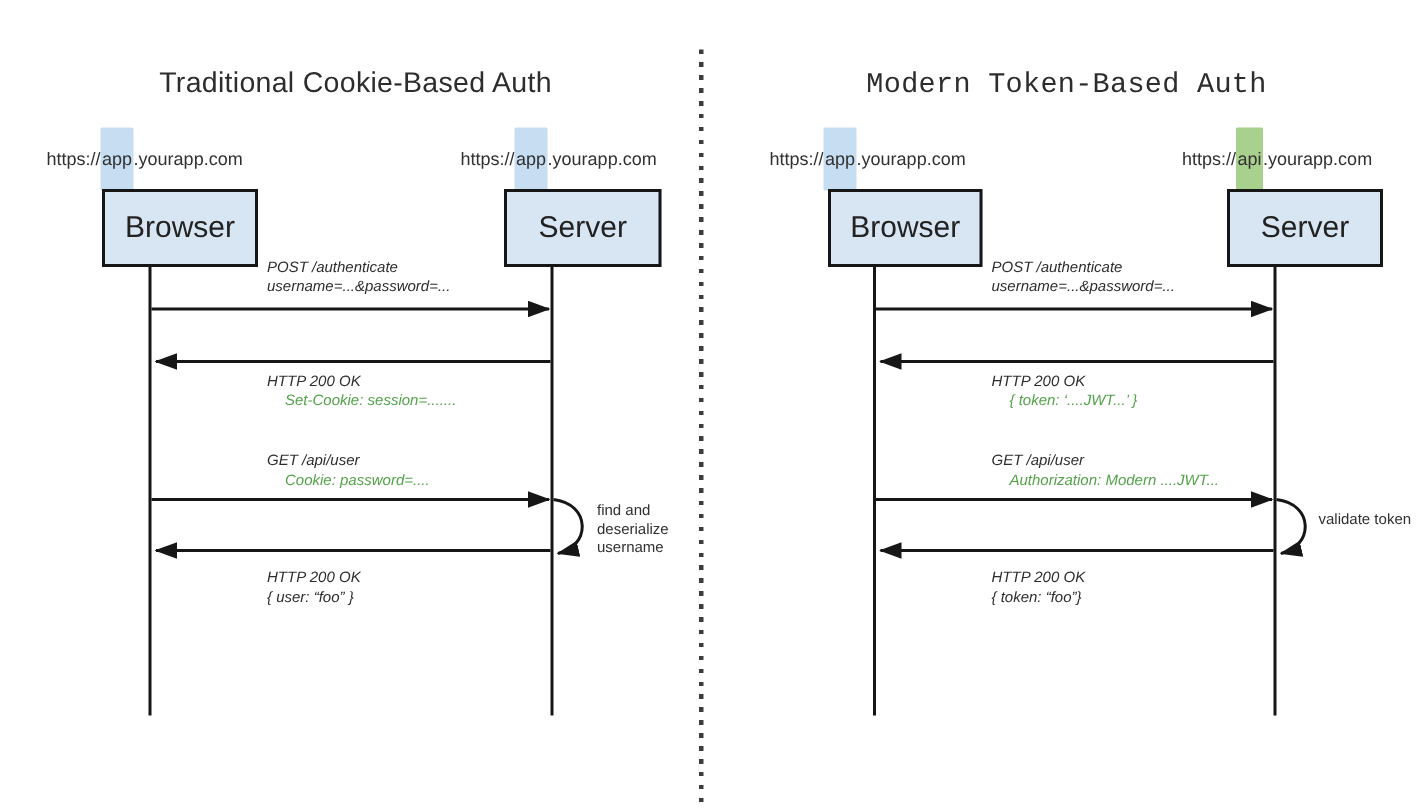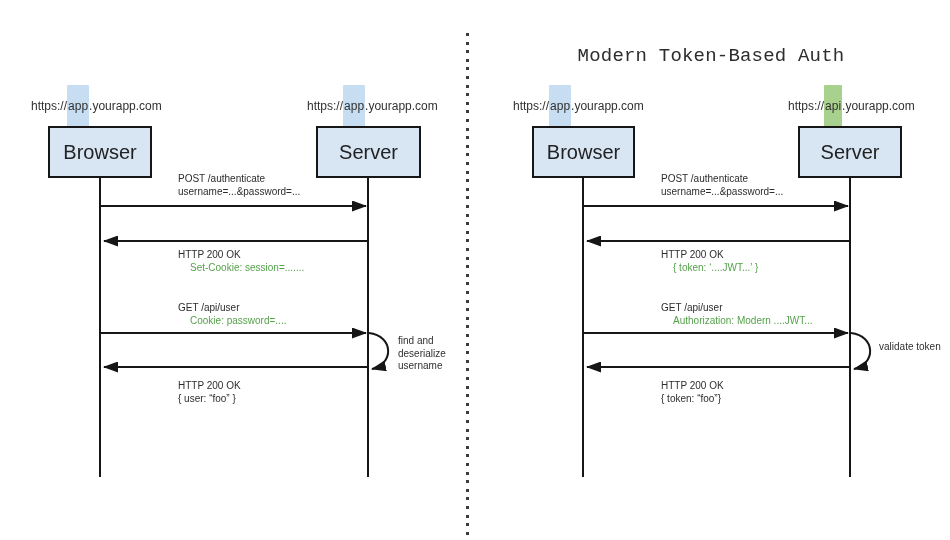--- a/index.html
+++ b/index.html
@@ -17,23 +17,23 @@
   .url{
     position:absolute;top:99px;font-size:12px;white-space:nowrap;color:#313131;
   }
   .hl{padding:14px 1px;border-radius:1px;}
   .hl-blue{background:var(--hl-blue,#c7ddf2);}
   .hl-green{background:var(--hl-green,#a9d18e);}
   .actor-box{
     position:absolute;top:126px;height:52px;box-sizing:border-box;
     background:var(--box-fill,#d8e6f4);border:2px solid var(--ink-line,#161616);
     display:flex;align-items:center;justify-content:center;
-    font-size:20px;color:#222;
+    font-size:20px;color:#222;margin-left:20px;
   }
-  .msg{position:absolute;font-size:10px;line-height:13px;white-space:nowrap;}
+  .msg{position:absolute;font-size:10px;line-height:13px;white-space:nowrap;font-style:italic;}
   .msg .ml2.green{color:var(--green-text,#55a24b);margin-left:12px;}
   .note{position:absolute;font-size:10px;line-height:12.5px;white-space:nowrap;color:#303030;}
   .divider{
     position:absolute;left:466px;top:33px;width:3px;height:505px;
     background:repeating-linear-gradient(to bottom,var(--divider,#3c3c3c) 0 3px,transparent 3px 8.6px);
   }
 </style>
 </head>
 <body>
 
@@ -60,20 +60,21 @@
 
     <line x1="584" y1="206" x2="848" y2="206" stroke="#161616" stroke-width="2" marker-end="url(#ah)"></line>
     <line x1="849" y1="241" x2="587" y2="241" stroke="#161616" stroke-width="2" marker-end="url(#ah)"></line>
     <line x1="584" y1="333" x2="848" y2="333" stroke="#161616" stroke-width="2" marker-end="url(#ah)"></line>
     <line x1="849" y1="367" x2="587" y2="367" stroke="#161616" stroke-width="2" marker-end="url(#ah)"></line>
     <path d="M851,333 C876,336 876,364 854,369" fill="none" stroke="#161616" stroke-width="2" marker-end="url(#ah)"></path>
   </svg>
 
   <div class="divider"></div>
 
+  <div class="panel-title title-left">Traditional Cookie-Based Auth</div>
 
   <div class="url" style="left:31px"><span>https://</span><span class="hl hl-blue">app</span><span>.yourapp.com</span></div>
   <div class="url" style="left:307px"><span>https://</span><span class="hl hl-blue">app</span><span>.yourapp.com</span></div>
 
   <div class="actor-box" style="left:48px;width:104px">Browser</div>
   <div class="actor-box" style="left:316px;width:105px">Server</div>
 
   <div class="msg" style="left:178px;top:172px">
     <div class="ml1">POST /authenticate</div>
     <div class="ml2">username=...&amp;password=...</div>

